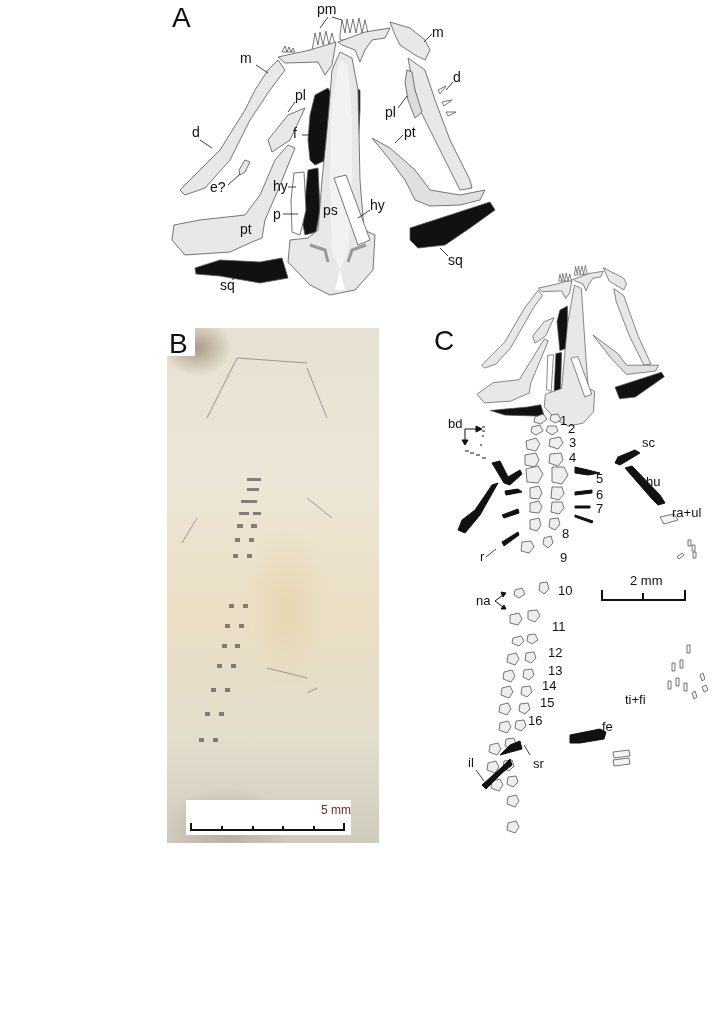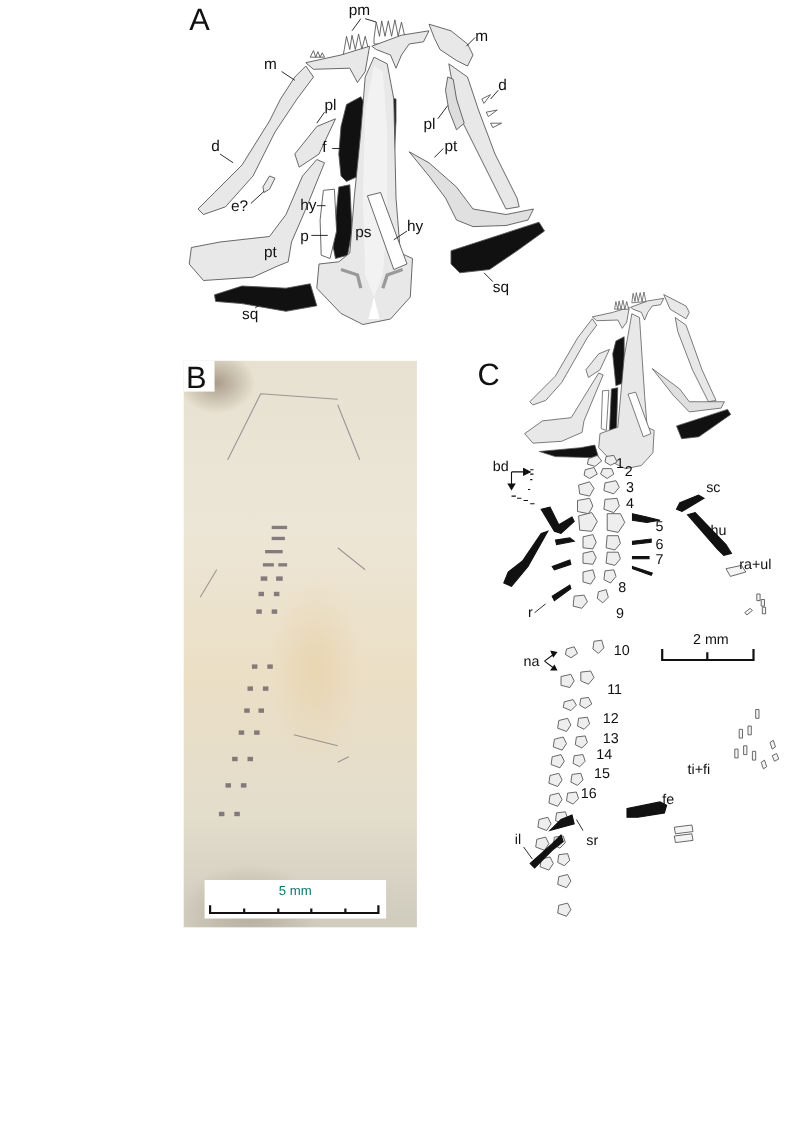--- a/index.html
+++ b/index.html
@@ -11,21 +11,21 @@
     position:absolute; left:167px; top:328px; width:212px; height:515px;
     background:
       radial-gradient(ellipse 60px 120px at 120px 280px, rgba(230,205,160,0.55), transparent 70%),
       radial-gradient(ellipse 90px 60px at 60px 500px, rgba(150,140,120,0.5), transparent 70%),
       radial-gradient(ellipse 50px 40px at 30px 20px, rgba(130,110,90,0.6), transparent 70%),
       linear-gradient(180deg, #e6e1d0 0%, #ece6d6 30%, #ebdfc5 55%, #e3ddcc 80%, #cfcbbd 100%);
     overflow:hidden;
   }
   .photo-label-bg { position:absolute; left:0; top:0; width:28px; height:28px; background:#fff; }
   .scalebar-box { position:absolute; left:19px; top:472px; width:165px; height:35px; background:#fff; }
-  .scale-text { position:absolute; width:100%; text-align:center; top:3px; font-size:12px; color:#0f766e; }
+  .scale-text { position:absolute; width:100%; text-align:right; top:3px; font-size:12px; color:#7f1d1d; }
 </style>
 </head>
 <body>
 
 <div class="panel" style="left:160px;top:0;width:340px;height:300px;">
   <div class="panel-letter" style="left:12px;top:4px;">A</div>
   <svg width="340" height="300" viewBox="0 0 340 300" style="position:absolute;left:0;top:0;">
     <g stroke="#555" stroke-width="0.8" fill="#e8e8e8">
 
       <path d="M153 45 L155 33 L158 45 L160 32 L163 45 L166 31 L169 45 L172 33 L175 45 L170 50 L152 50 Z" fill="#fff"></path>

